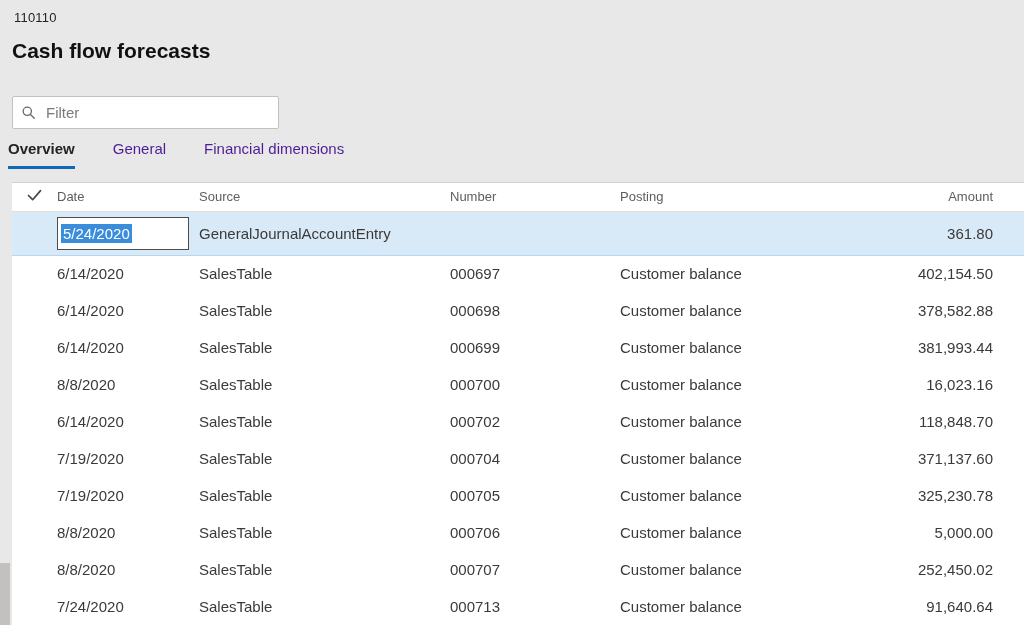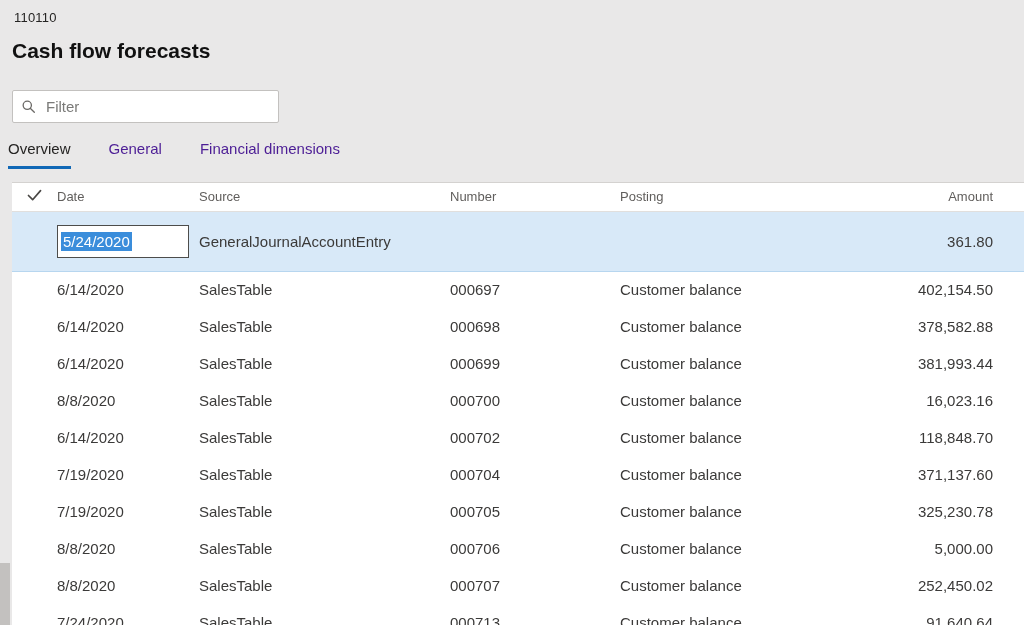--- a/index.html
+++ b/index.html
@@ -11,39 +11,39 @@
   }
   .record-id{
     position:absolute;left:14px;top:10px;
     font-size:13px;color:#252423;letter-spacing:.2px;text-align:right;
   }
   .page-title{
     position:absolute;left:12px;top:39px;
     font-size:21px;font-weight:700;color:#111111;
   }
   .filter-box{
-    position:absolute;left:12px;top:90px;width:267px;height:33px;
+    position:absolute;left:12px;top:96px;width:267px;height:33px;
     background:#ffffff;border:1px solid #c3c1bf;border-radius:2px;
     display:flex;align-items:center;box-sizing:border-box;padding:0 8px;
   }
   .filter-box .search-icon{display:flex;align-items:center;margin-right:8px;flex:0 0 auto;}
   .filter-box input{
     border:none;outline:none;flex:1;font-size:15px;color:#323130;
     font-family:inherit;background:transparent;min-width:0;
   }
   .filter-box input::placeholder{color:#7a7a78;opacity:1;}
   .tabs{
     position:absolute;left:8px;top:140px;display:flex;align-items:flex-start;
   }
   .tab{
     font-size:15px;color:#4c1d95;margin-right:38px;padding-bottom:9px;
     cursor:pointer;border-bottom:3px solid transparent;
   }
   .tab.active{
-    color:#252423;font-weight:400;border-bottom:3px solid #1168b6;
+    color:#252423;font-weight:700;border-bottom:3px solid #1168b6;
   }
   .grid{
     position:absolute;left:12px;top:182px;right:0;bottom:0;
     background:#ffffff;border-top:1px solid #d4d2d0;box-sizing:border-box;
   }
   table{border-collapse:collapse;table-layout:fixed;width:100%;}
   col.c-check{width:45px;}
   col.c-date{width:142px;}
   col.c-source{width:251px;}
   col.c-number{width:170px;}
@@ -53,21 +53,21 @@
     white-space:nowrap;overflow:hidden;vertical-align:middle;
   }
   thead tr{height:28px;}
   thead th{
     font-size:13px;color:#605e5c;border-bottom:1px solid #e1dfdd;
   }
   th.col-amount,td.cell-amount{text-align:right;padding-right:31px;}
   th.col-check{text-align:center;}
   tbody tr.data-row{height:37px;}
   tbody td{font-size:15px;color:#3b3a39;}
-  tr.selected-row{height:60px;}
+  tr.selected-row{height:44px;}
   tr.selected-row td{
     background:#d8e9f8;
     border-top:1px solid #c2dcf2;border-bottom:1px solid #b7d6ef;
   }
   .date-edit{
     width:132px;height:33px;box-sizing:border-box;
     background:#ffffff;border:1px solid #4d4d4b;
     display:flex;align-items:center;padding:0 3px;
   }
   .date-edit .sel{

